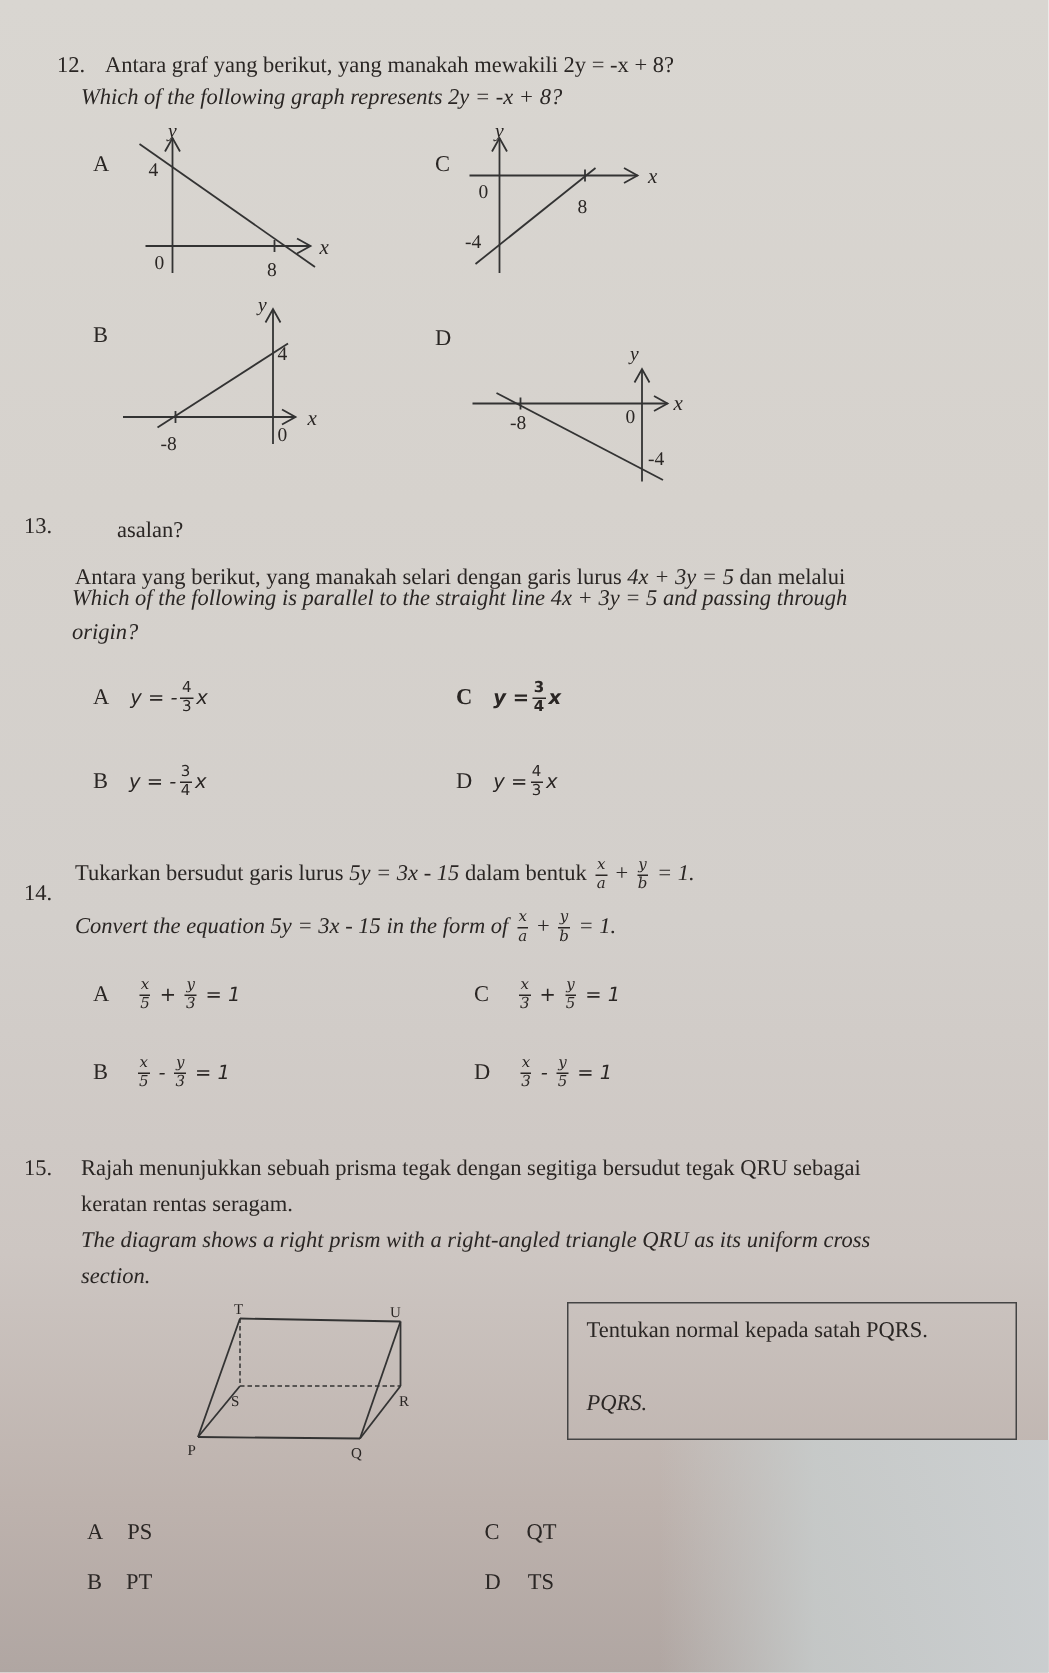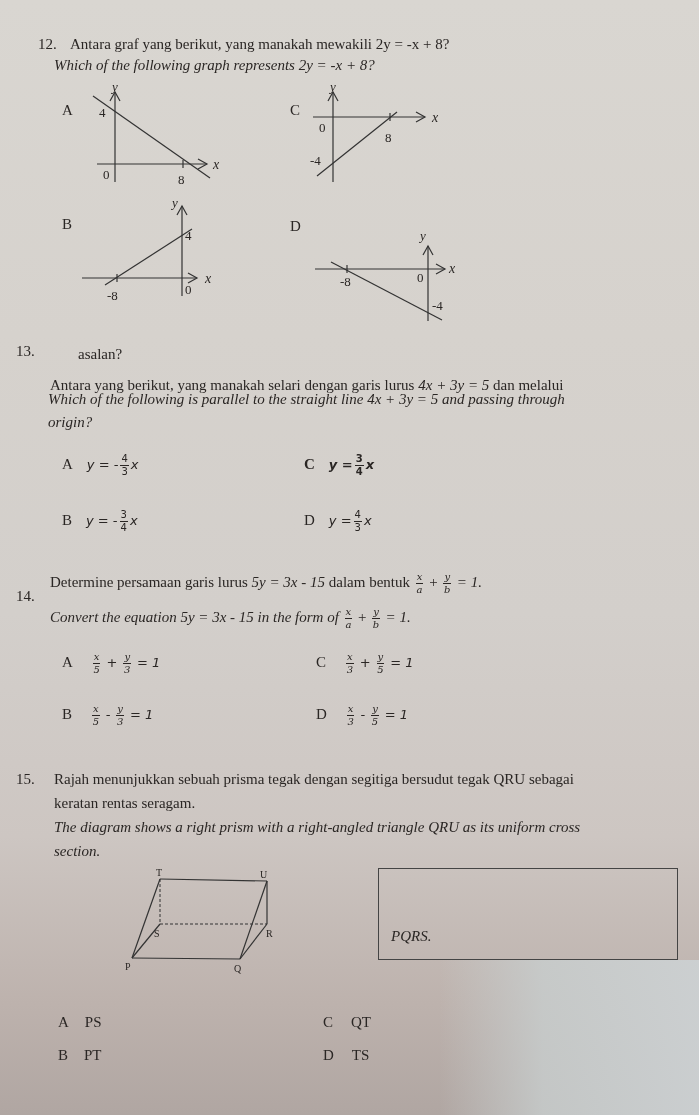--- a/index.html
+++ b/index.html
@@ -155,21 +155,21 @@
     <span class="optmath" style="margin-left:10px;">y =</span><span class="frac">
         <span class="num">4</span>
         <span class="den">3</span>
       </span><span class="optmath">x</span>
   </div>
 </div>
 
 <div>
   <span class="abs qnum" style="left:16px; top:577px;margin-top:11px;">14.</span>
   <div class="abs malay" style="left:50px; top:572px; white-space:nowrap;">
-    <span>Determine persamaan garis lurus</span>
+    <span>Tukarkan bersudut garis lurus</span>
     <span class="math">5y = 3x - 15</span>
     <span>dalam bentuk</span>
     <span class="frac it">
         <span class="num">x</span>
         <span class="den">a</span>
       </span>
     <span>+</span>
     <span class="frac it">
         <span class="num">y</span>
         <span class="den">b</span>
@@ -265,20 +265,21 @@
     <line x1="50" y1="62" x2="22" y2="96" stroke="#333" stroke-width="1.2"></line>
     <text x="46" y="14" font-size="10" font-family="DejaVu Sans, sans-serif">T</text>
     <text x="150" y="16" font-size="10" font-family="DejaVu Sans, sans-serif">U</text>
     <text x="44" y="75" font-size="10" font-family="DejaVu Sans, sans-serif">S</text>
     <text x="156" y="75" font-size="10" font-family="DejaVu Sans, sans-serif">R</text>
     <text x="15" y="108" font-size="10" font-family="DejaVu Sans, sans-serif">P</text>
     <text x="124" y="110" font-size="10" font-family="DejaVu Sans, sans-serif">Q</text>
   </svg>
 
   <div class="box">
+    <div class="abs malay" style="left:12px; top:10px; white-space:nowrap;">Tentukan normal kepada satah PQRS.</div>
     <div class="abs eng" style="left:12px; top:59px;">PQRS.</div>
   </div>
 
   <div class="abs" style="left:58px; top:1013px;">
     <span class="opt-letter">A</span>
     <span class="opt-letter" style="margin-left:12px;">PS</span>
   </div>
   <div class="abs" style="left:58px; top:1046px;">
     <span class="opt-letter">B</span>
     <span class="opt-letter" style="margin-left:12px;">PT</span>

